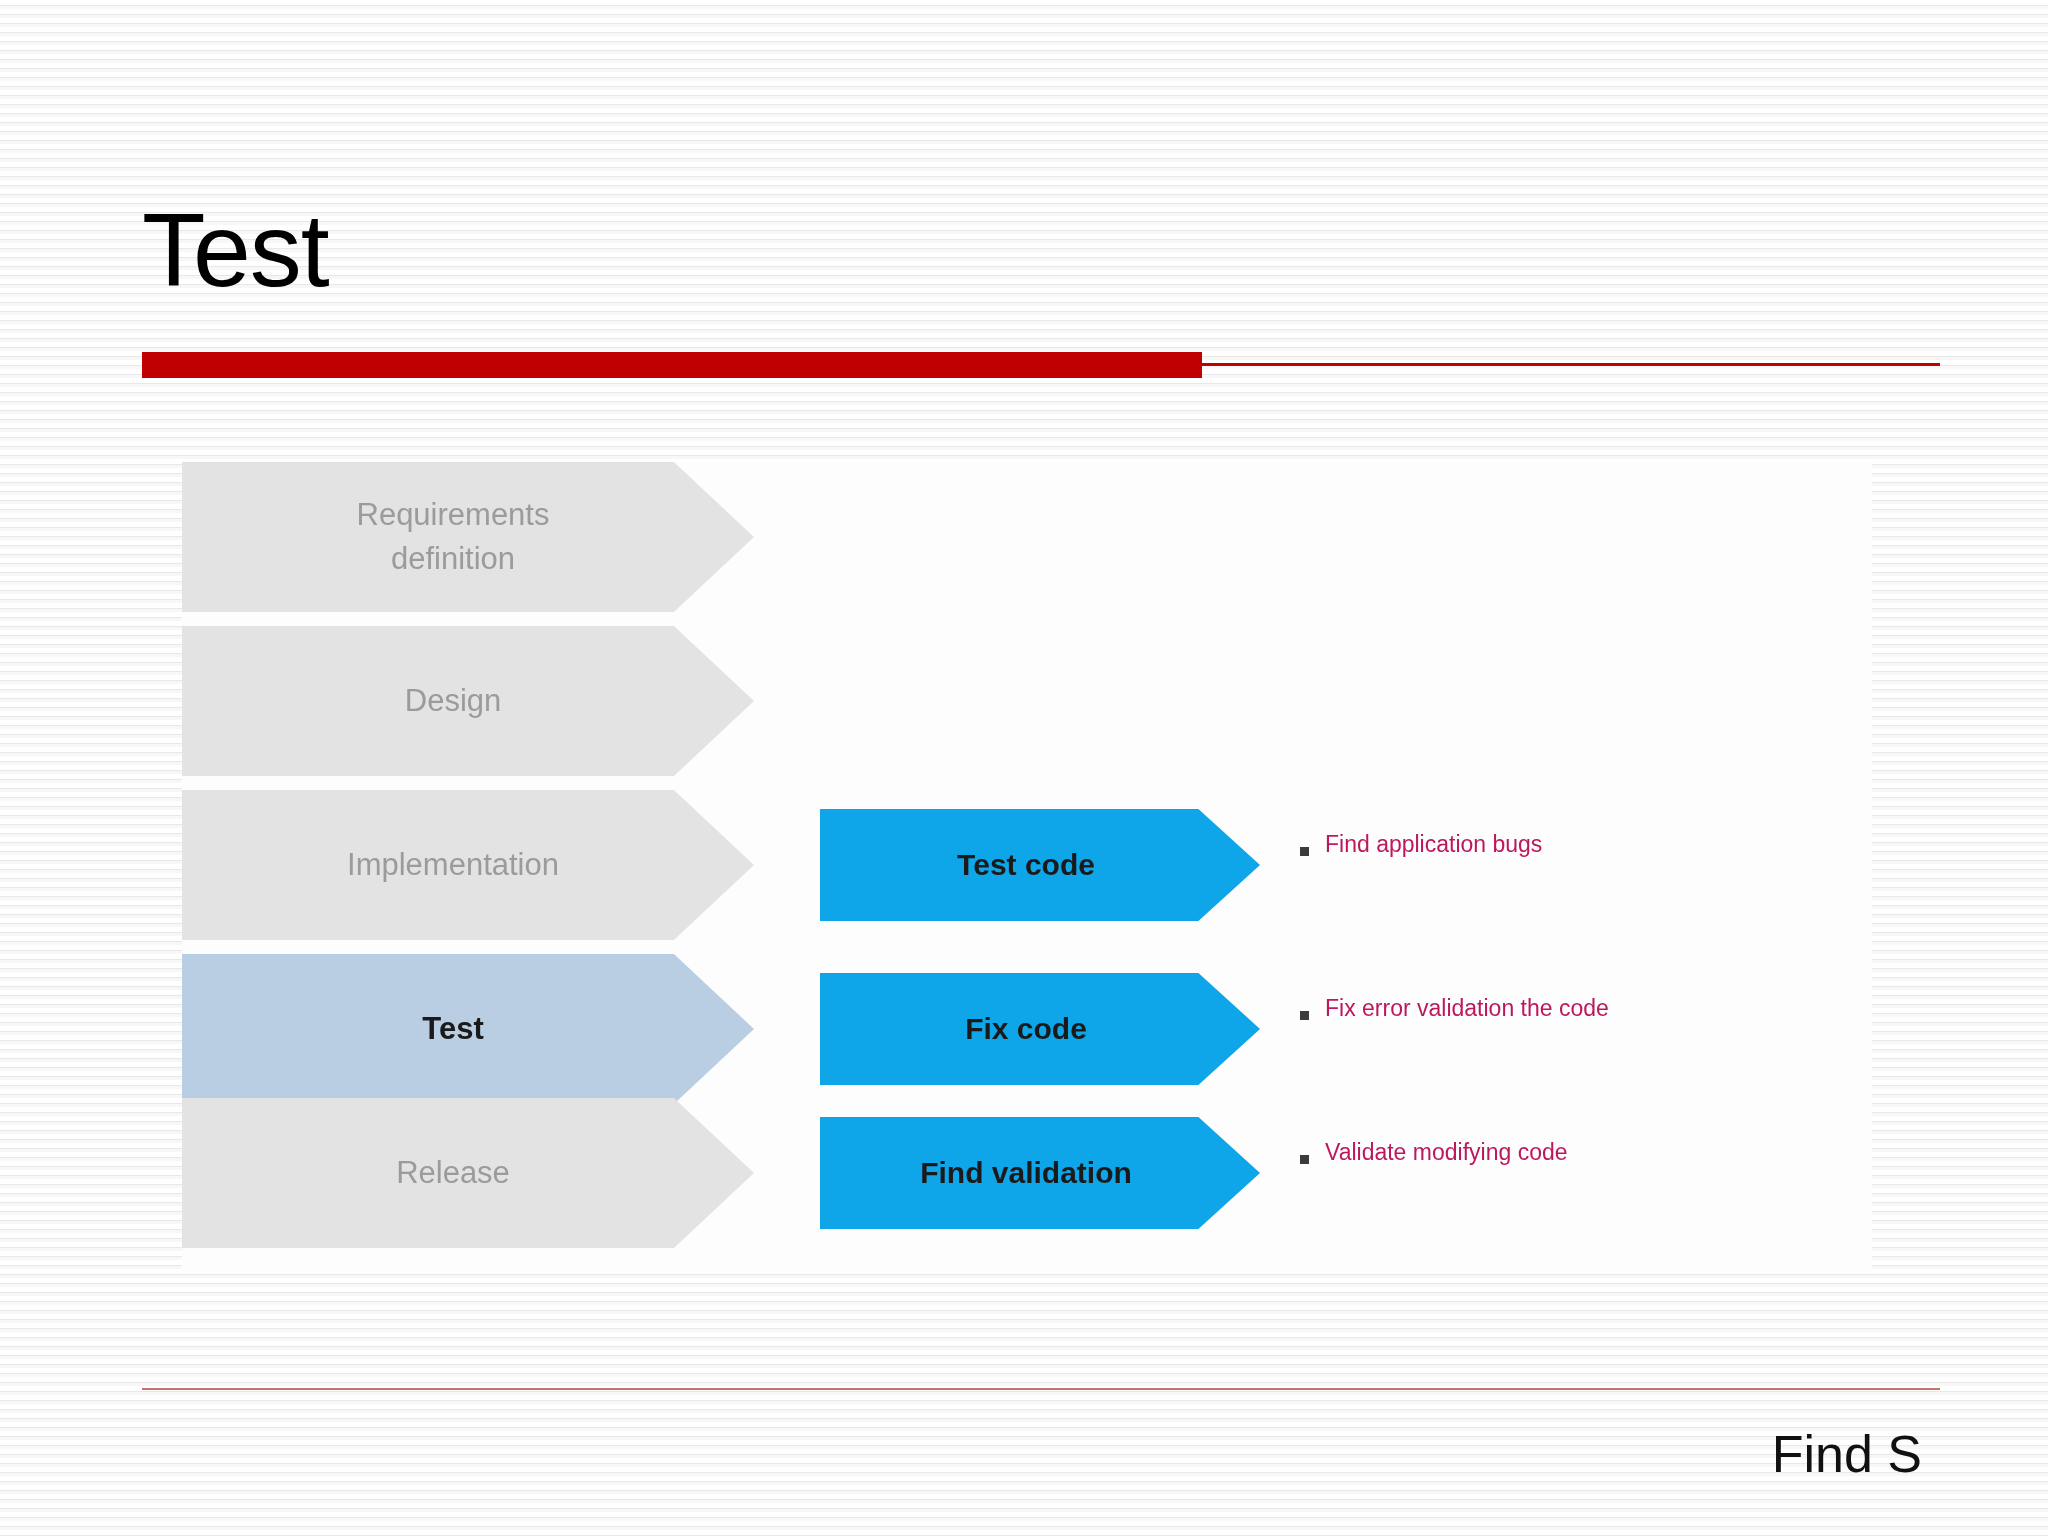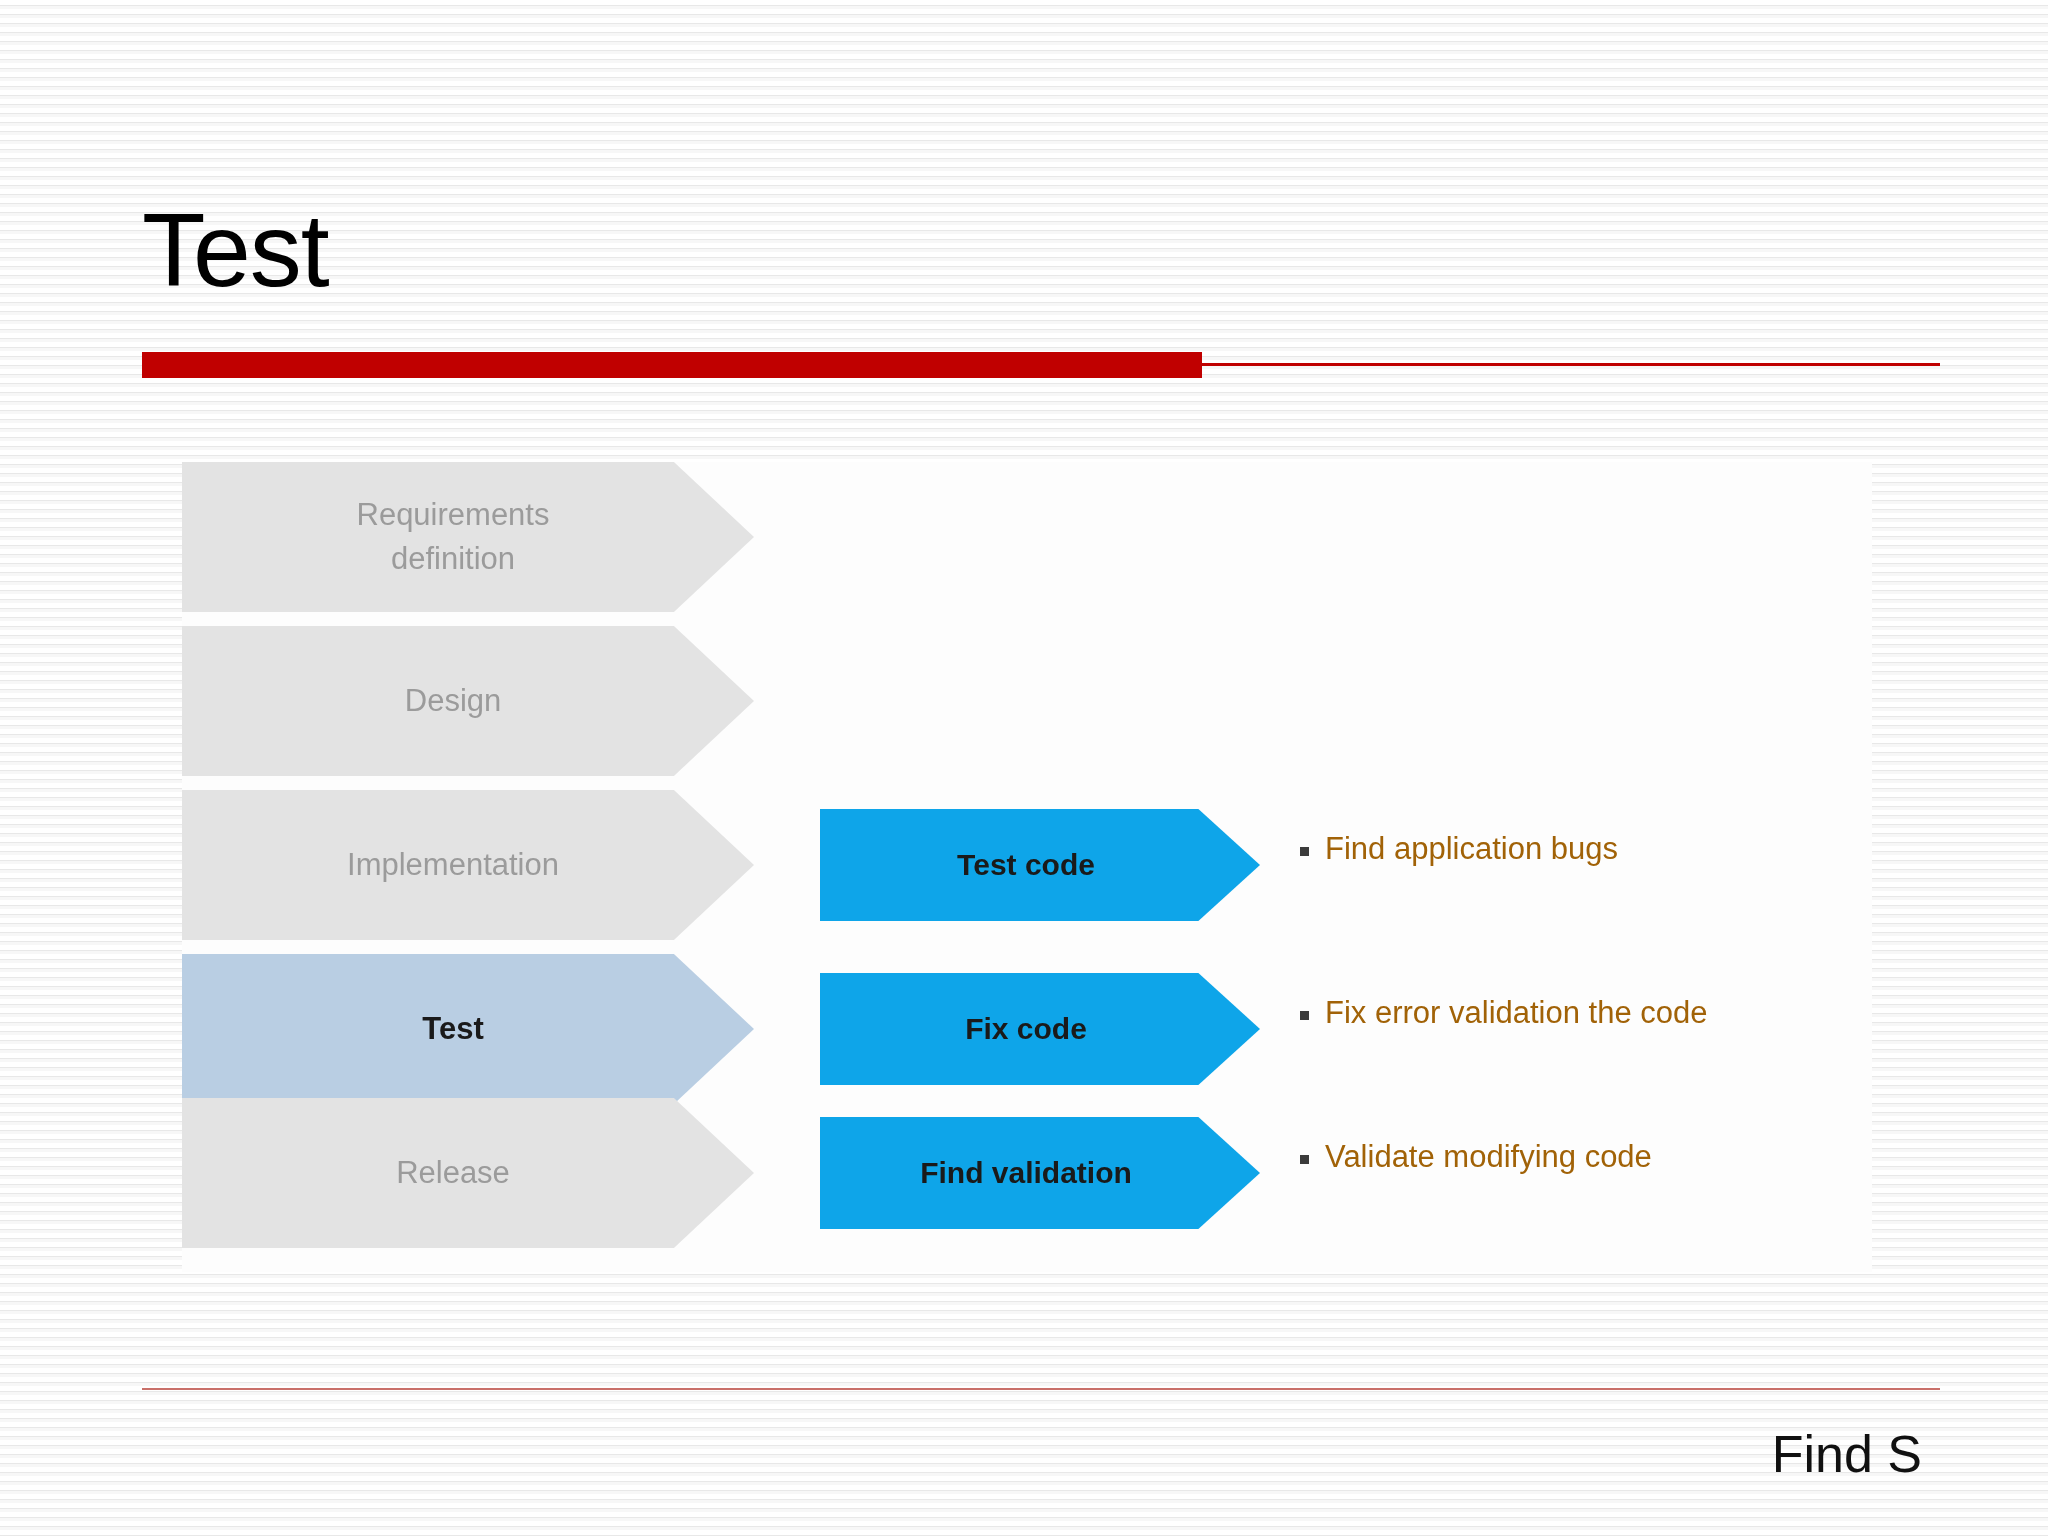--- a/index.html
+++ b/index.html
@@ -154,22 +154,22 @@
     white-space: nowrap;
   }
   .bullet-dot {
     width: 9px;
     height: 9px;
     background: #3b3b3b;
     margin-top: 17px;
     flex: 0 0 auto;
   }
   .bullet-text {
-    font-size: 31px;
-    color: #a16207;
+    font-size: 23px;
+    color: #be185d;
     line-height: 1.25;
     font-weight: 400;
   }
 
   
   #footer-rule {
     position: absolute;
     left: 142px;
     top: 1388px;
     width: 1798px;

